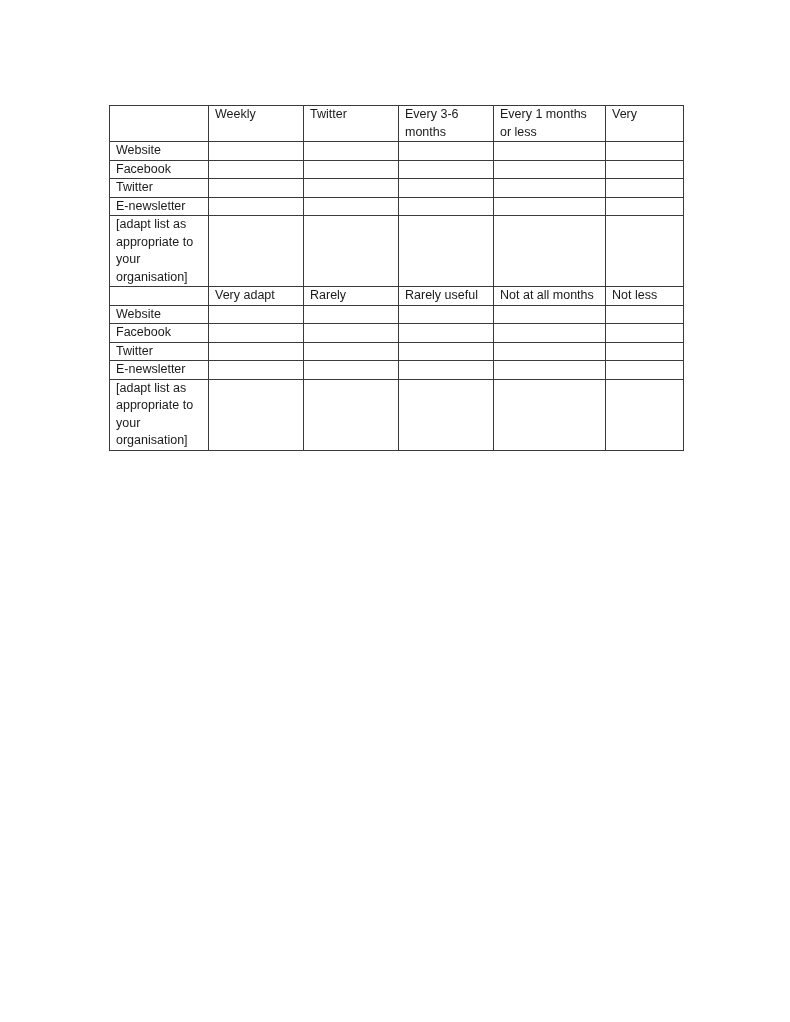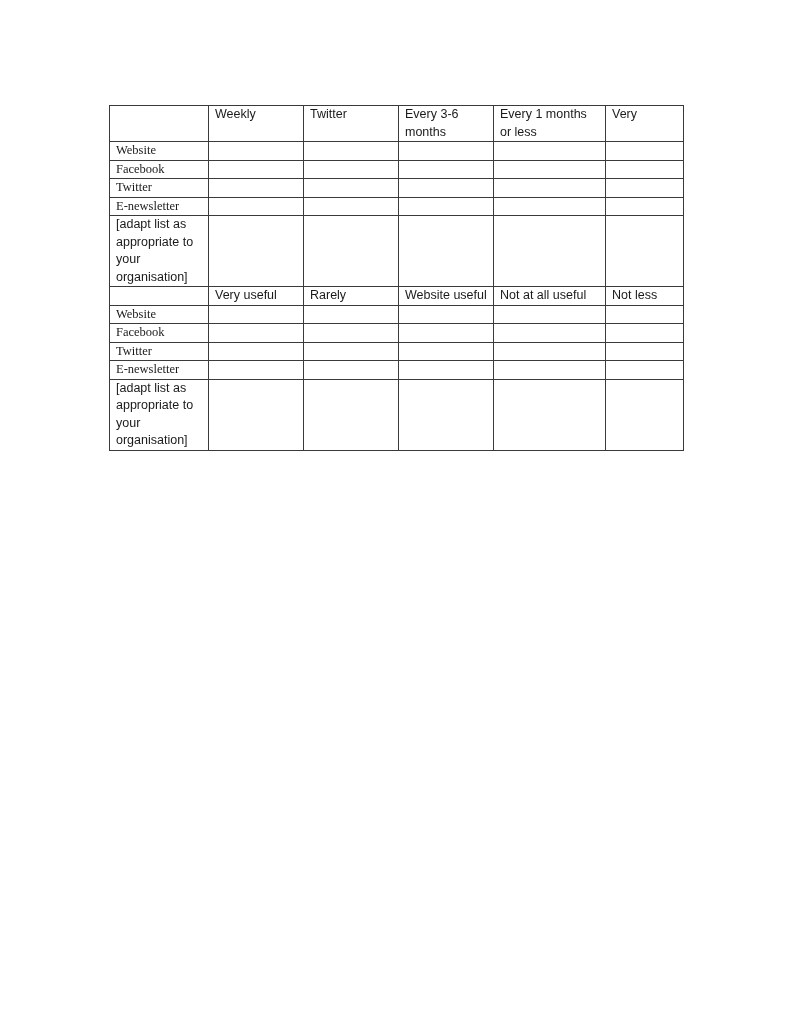--- a/index.html
+++ b/index.html
@@ -21,21 +21,21 @@
       vertical-align: top;
       white-space: normal;
     }
     col.c0 { width: 99px; }
     col.c1 { width: 95px; }
     col.c2 { width: 95px; }
     col.c3 { width: 95px; }
     col.c4 { width: 112px; }
     col.c5 { width: 78px; }
     tr.hdr1 td { height: 34px; padding-top: 0px; }
-    tr.row td { height: 17px; font-family: Liberation Serif, serif; }
+    tr.row td { height: 17px; }
     tr.tall td { height: 69px; }
     tr.hdr2 td { height: 17px; }
   </style>
 </head>
 <body>
 
 <div class="page">
   <table class="survey">
     <colgroup>
       <col class="c0">
@@ -91,24 +91,24 @@
         <td>[adapt list as appropriate to your organisation]</td>
         <td></td>
         <td></td>
         <td></td>
         <td></td>
         <td></td>
       </tr>
 
       <tr class="hdr2">
         <td></td>
-        <td>Very useful</td>
+        <td>Very adapt</td>
         <td>Rarely</td>
-        <td>Website useful</td>
-        <td>Not at all useful</td>
+        <td>Rarely useful</td>
+        <td>Not at all months</td>
         <td>Not less</td>
       </tr>
       <tr class="row">
         <td>Website</td>
         <td></td>
         <td></td>
         <td></td>
         <td></td>
         <td></td>
       </tr>

